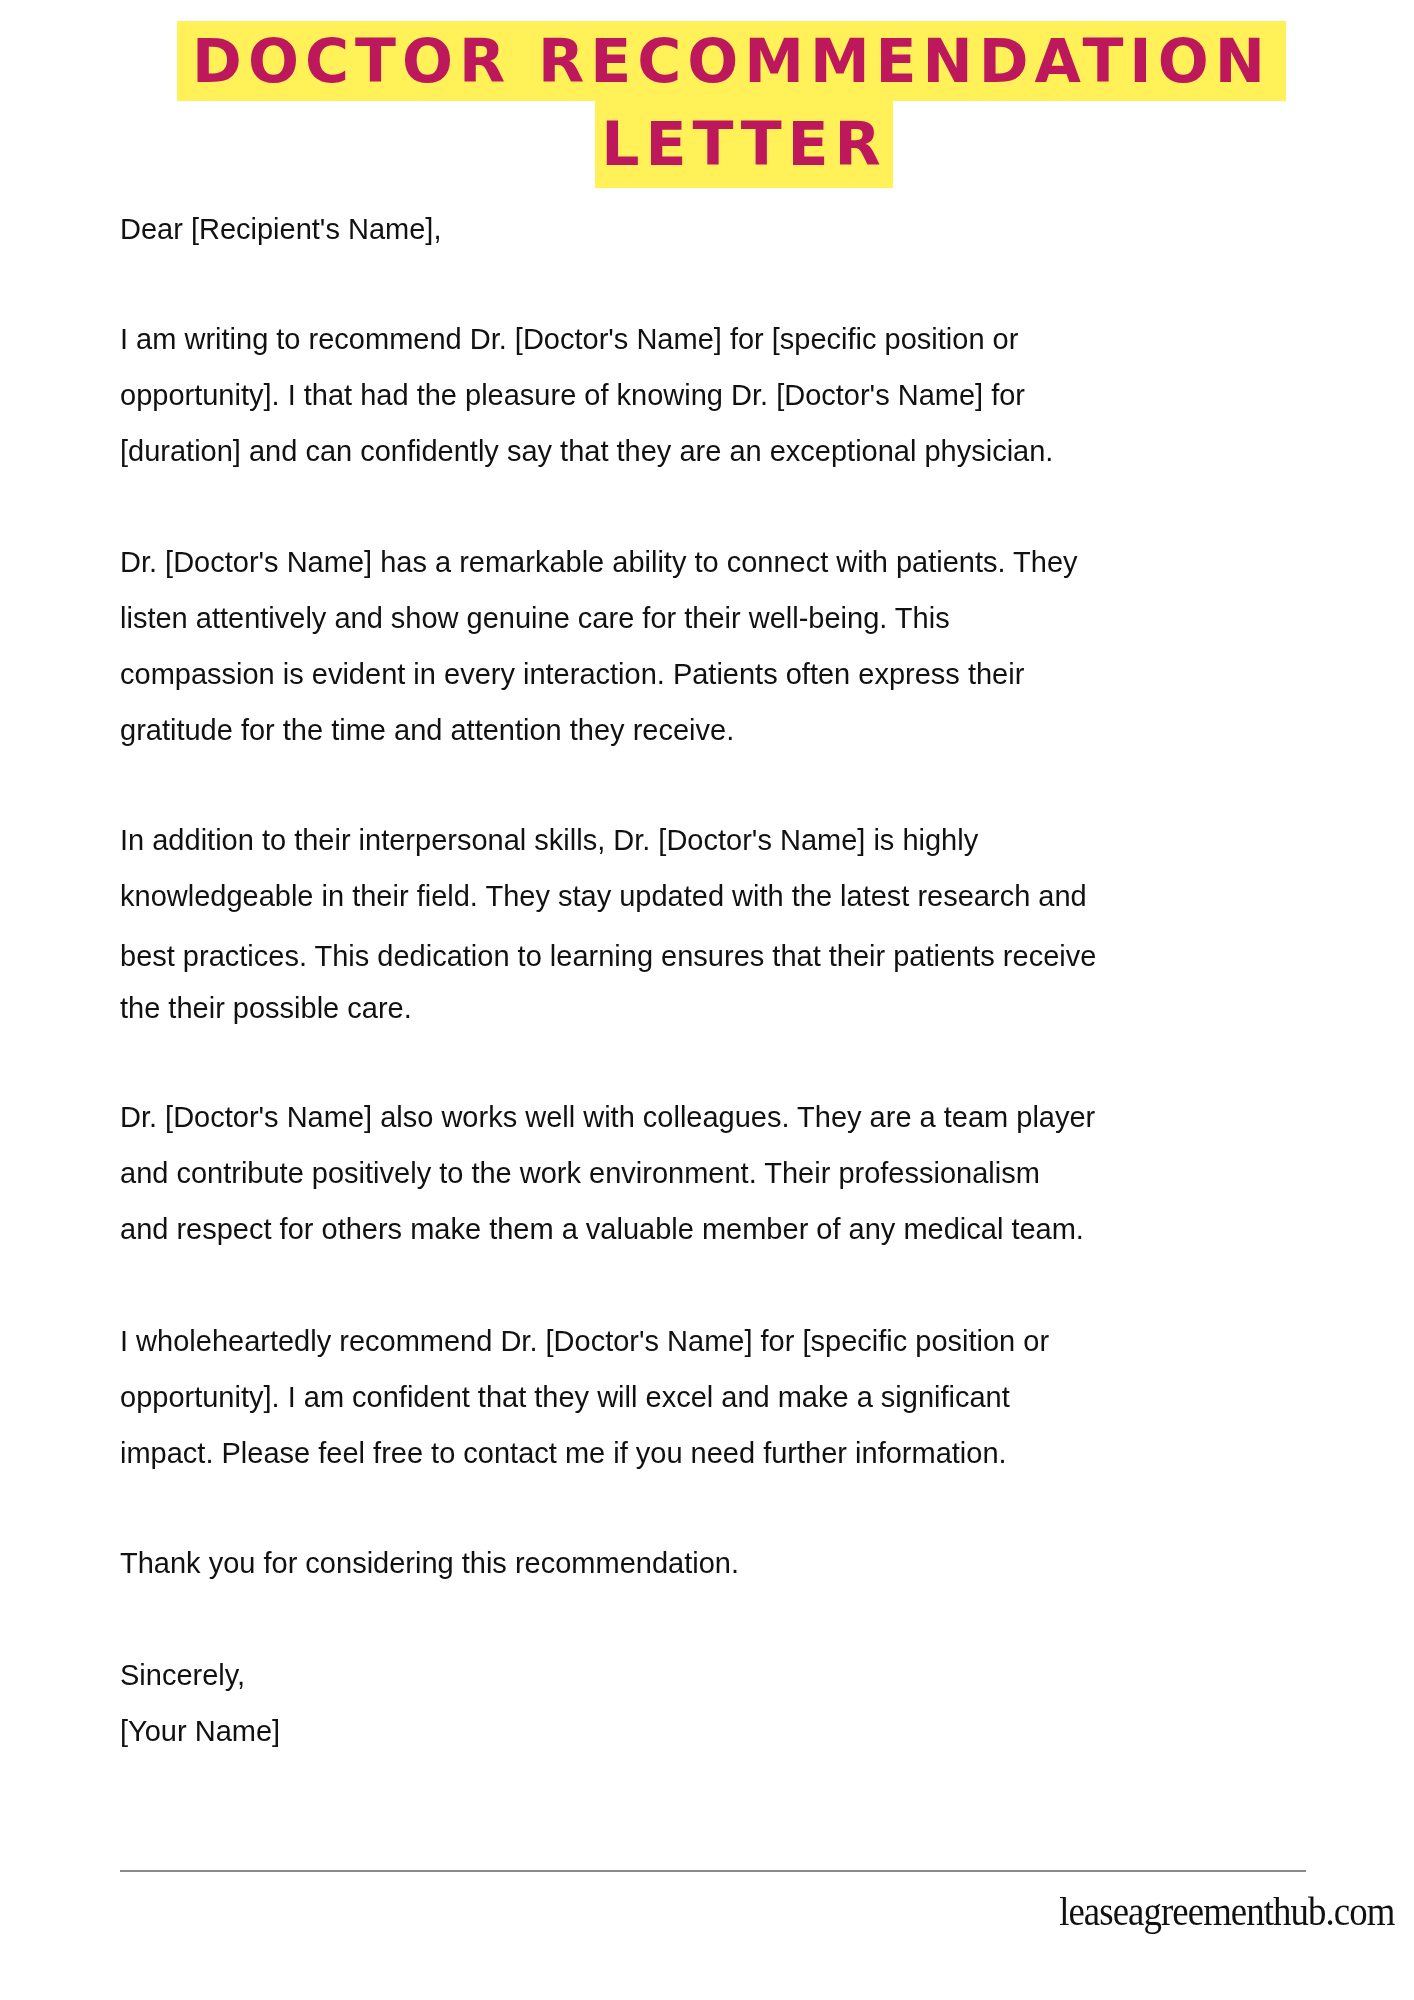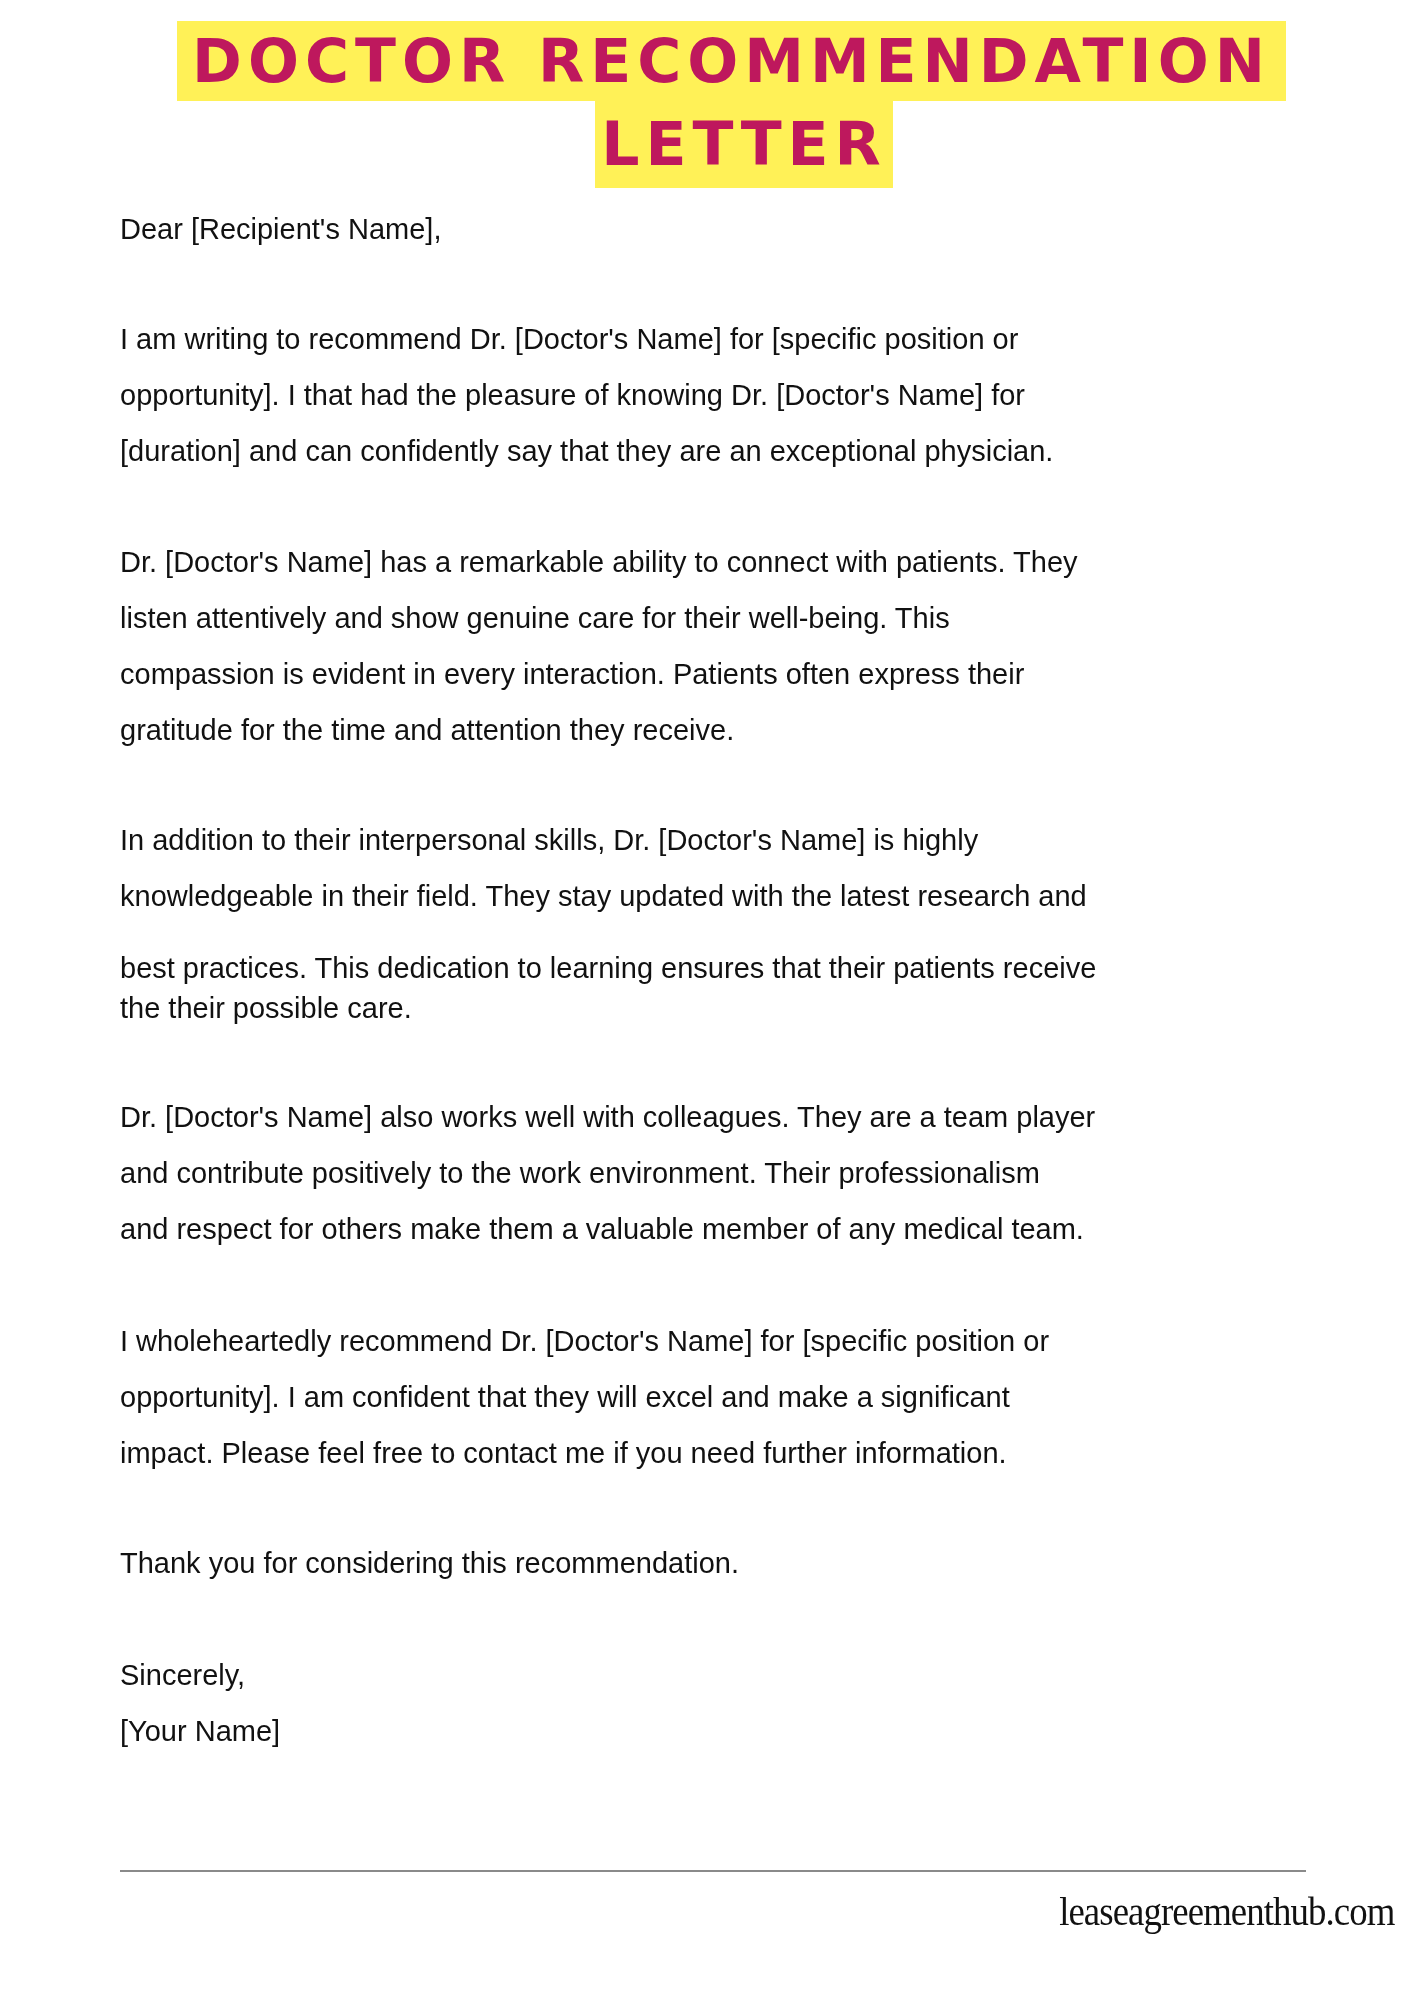--- a/index.html
+++ b/index.html
@@ -108,21 +108,21 @@
 <div class="body-text" style="top:534px;">
   <span class="line" style="top:0">Dr. [Doctor's Name] has a remarkable ability to connect with patients. They</span>
   <span class="line" style="top:56px">listen attentively and show genuine care for their well-being. This</span>
   <span class="line" style="top:112px">compassion is evident in every interaction. Patients often express their</span>
   <span class="line" style="top:168px">gratitude for the time and attention they receive.</span>
 </div>
 
 <div class="body-text" style="top:812px;">
   <span class="line" style="top:0">In addition to their interpersonal skills, Dr. [Doctor's Name] is highly</span>
   <span class="line" style="top:56px">knowledgeable in their field. They stay updated with the latest research and</span>
-  <span class="line" style="top:128px">best practices. This dedication to learning ensures that their patients receive</span>
+  <span class="line" style="top:116px">best practices. This dedication to learning ensures that their patients receive</span>
   <span class="line" style="top:168px">the their possible care.</span>
 </div>
 
 <div class="body-text" style="top:1089px;">
   <span class="line" style="top:0">Dr. [Doctor's Name] also works well with colleagues. They are a team player</span>
   <span class="line" style="top:56px">and contribute positively to the work environment. Their professionalism</span>
   <span class="line" style="top:112px">and respect for others make them a valuable member of any medical team.</span>
 </div>
 
 <div class="body-text" style="top:1313px;">

